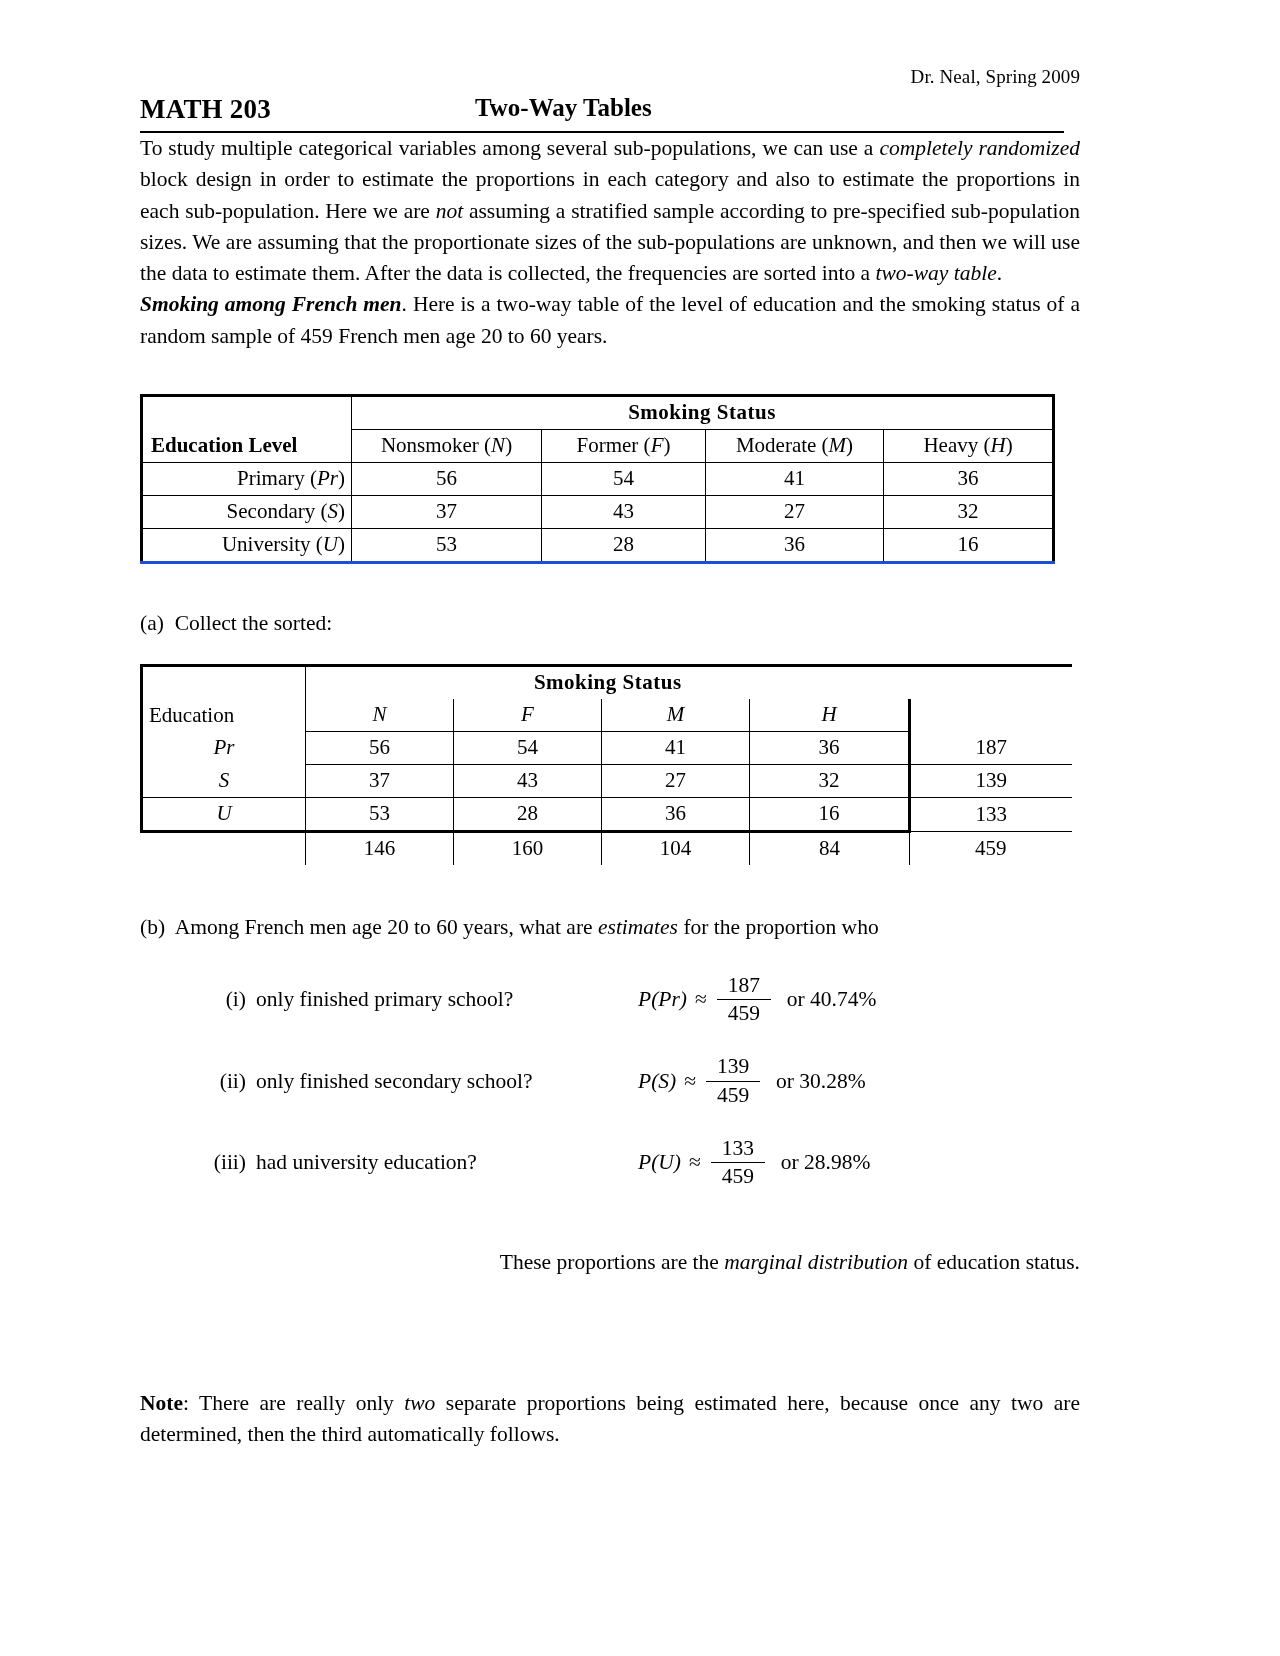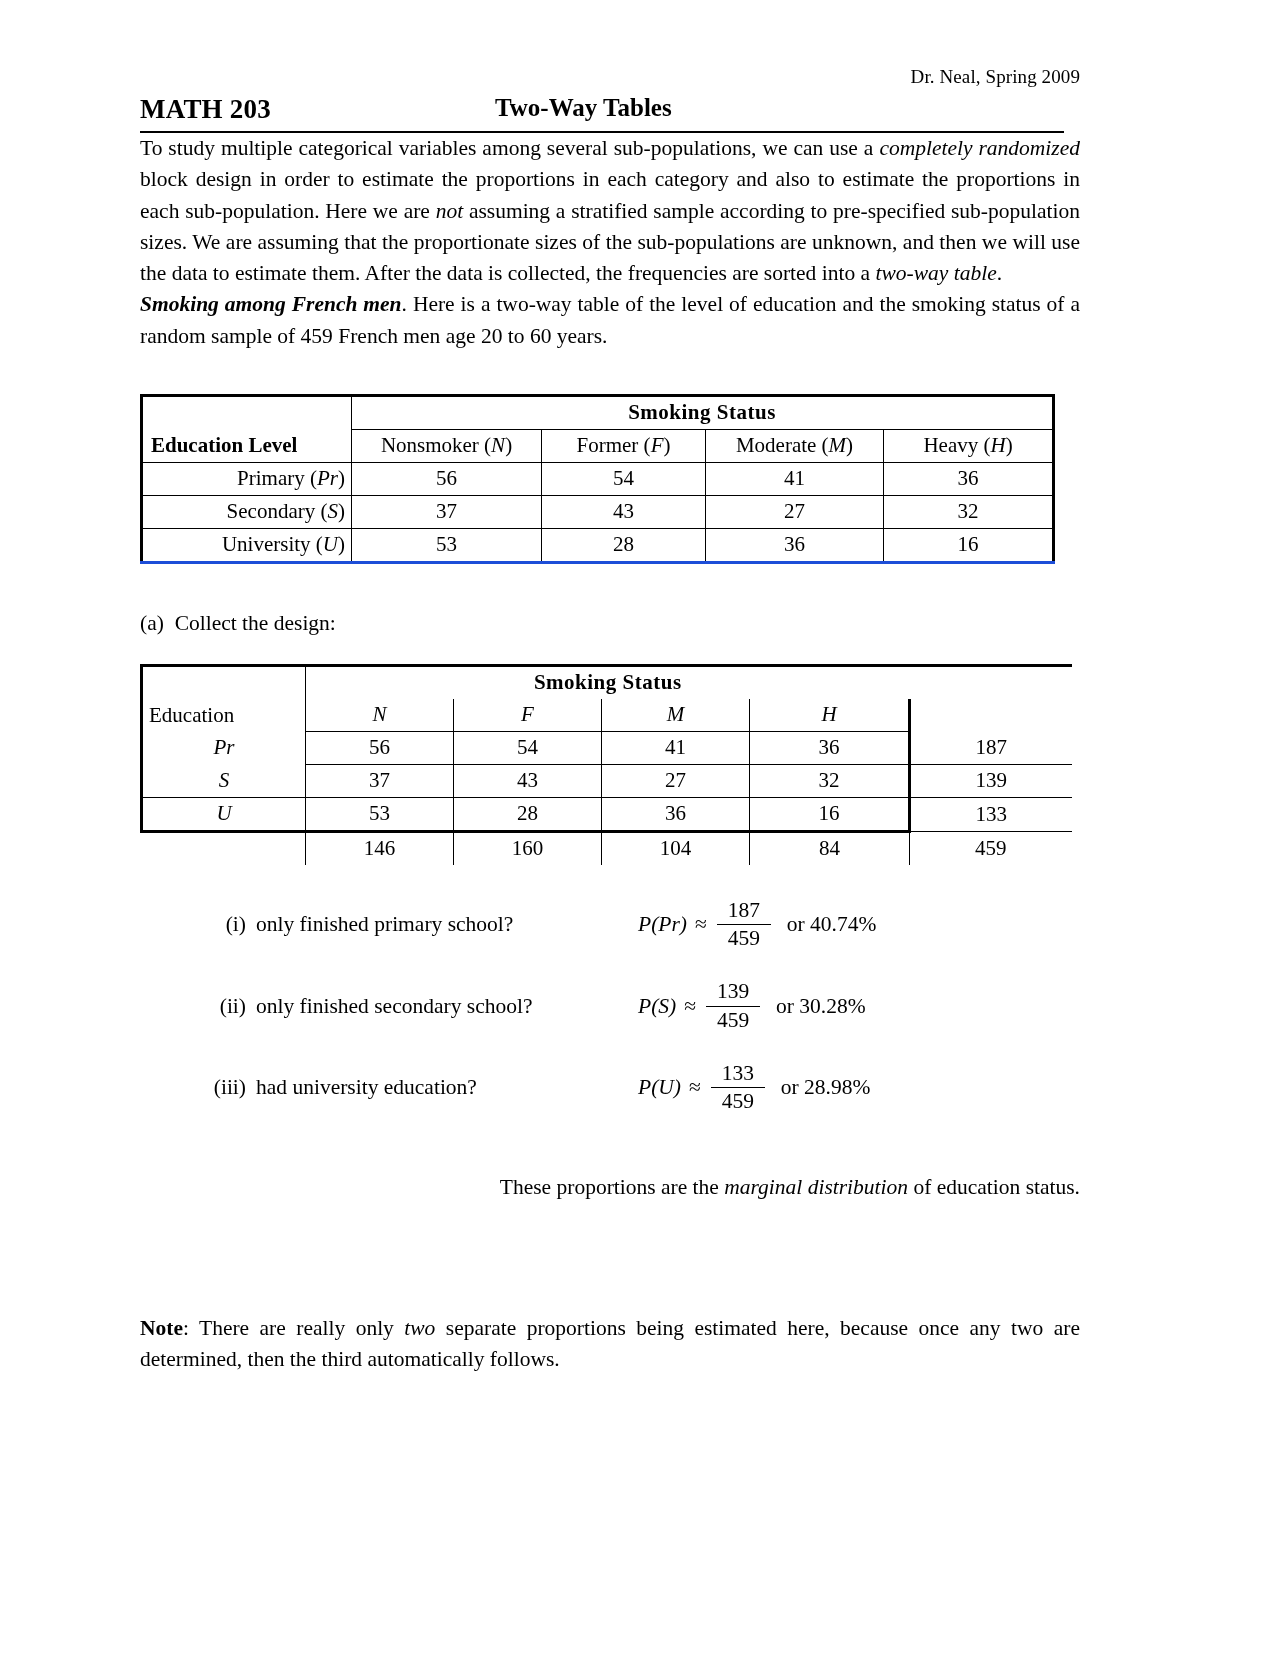--- a/index.html
+++ b/index.html
@@ -44,21 +44,21 @@
   }
   .hdr-course {
     font-weight: bold;
     font-size: 27px;
     letter-spacing: .2px;
   }
   .hdr-title {
     font-weight: bold;
     font-size: 25px;
     position: absolute;
-    left: 355px;
+    left: 335px;
     white-space: nowrap;
   }
   .hdr-rule {
     border-bottom: 2.6px solid #000;
     margin-top: 6px;
     width: 924px;
   }
 
   
   p.para {
@@ -256,21 +256,21 @@
           <td class="rowlbl outer-left outer-bottom"><span>University (</span><span class="mathit">U</span><span>)</span></td>
           <td class="num outer-bottom">53</td>
           <td class="num outer-bottom">28</td>
           <td class="num outer-bottom">36</td>
           <td class="num outer-bottom outer-right">16</td>
         </tr>
       </tbody>
         </table>
     </div>
 
-    <div class="part-a"><span>(a)</span>&nbsp; <span>Collect the design:</span></div>
+    <div class="part-a"><span>(a)</span>&nbsp; <span>Collect the sorted:</span></div>
 
     <div class="tbl2-wrap">
       <table class="t2">
         <colgroup>
           <col class="c-lbl">
             <col class="c-n">
             <col class="c-f">
             <col class="c-m">
             <col class="c-h">
             <col class="c-tot">
@@ -318,20 +318,21 @@
           <td class="bl1">146</td>
           <td class="bl1">160</td>
           <td class="bl1">104</td>
           <td class="bl1 br1">84</td>
           <td>459</td>
         </tr>
       </tbody>
         </table>
     </div>
 
+    <div class="part-b"><span>(b)</span>&nbsp; <span>Among French men age 20 to 60 years, what are </span><i class="it">estimates</i><span> for the proportion who</span></div>
 
     <div class="qrow first">
       <span class="qlabel">(i)</span>
       <span class="qtext">only finished primary school?</span>
       <span class="qmath">
         <span class="pfn">P(Pr)</span>
         <span class="approx">≈</span>
         <span class="frac">
           <span class="numer">187</span>
           <span class="bar"></span>

